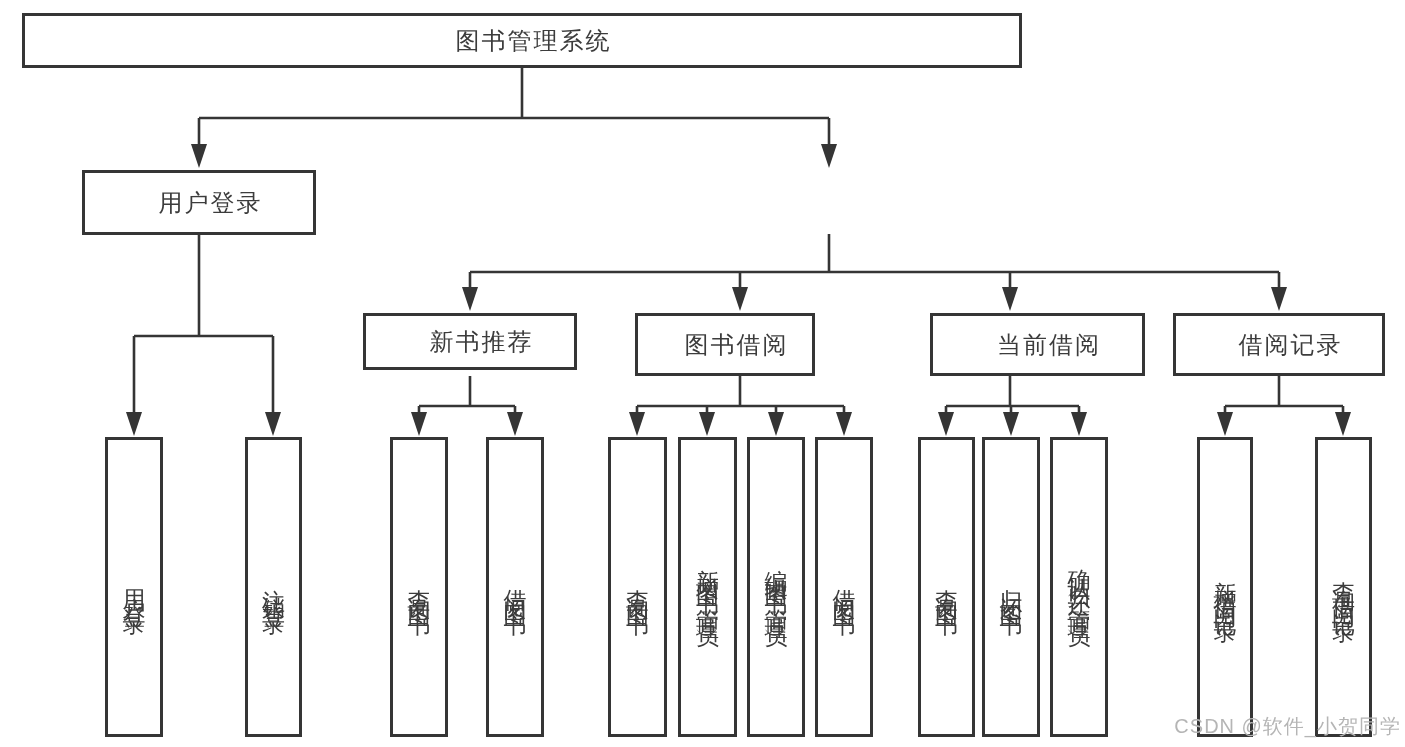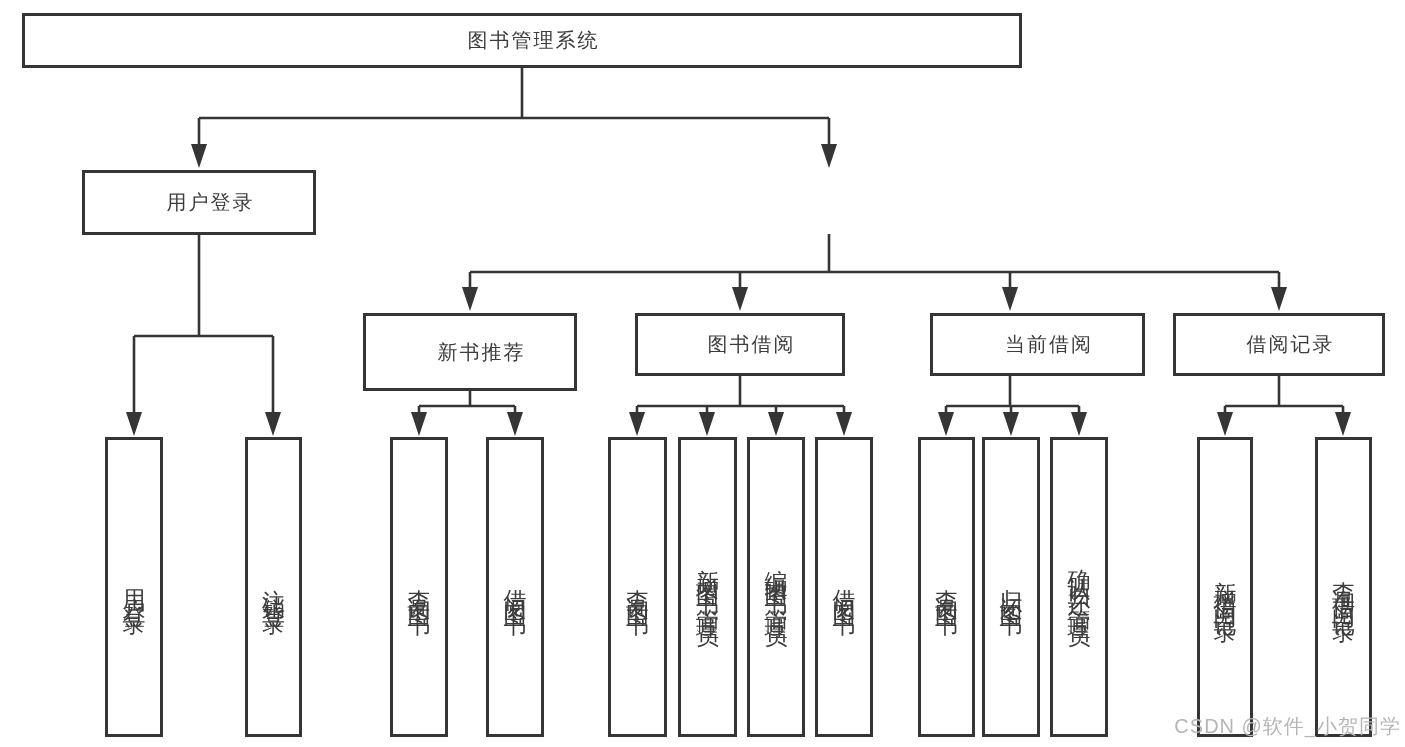--- a/index.html
+++ b/index.html
@@ -22,37 +22,37 @@
     position: absolute;
     box-sizing: border-box;
     border: 3px solid #353535;
     background: #ffffff;
     display: flex;
     align-items: center;
     justify-content: center;
     color: #3c3c3c;
     z-index: 2;
   }
-  .hbox { font-size: 20px; letter-spacing: 2px; white-space: nowrap; padding-left: 23px; }
+  .hbox { font-size: 24px; letter-spacing: 2px; white-space: nowrap; padding-left: 23px; }
   .vbox {
     writing-mode: vertical-rl;
     text-orientation: mixed;
     font-size: 23px;
     letter-spacing: 8px;
     top: 437px;
     height: 300px;
     line-height: 1;
   }
 
   
   .n-root           { left:  22px; top:  13px; width: 1000px; height: 55px; }
   .n-user-login     { left:  82px; top: 170px; width: 234px; height: 65px; }
   .n-book-mgmt      { left: 712px; top: 170px; width: 235px; height: 64px; }
-  .n-new-book       { left: 363px; top: 313px; width: 214px; height: 78px; }
-  .n-book-borrow    { left: 635px; top: 313px; width: 210px; height: 63px; }
+  .n-new-book       { left: 363px; top: 313px; width: 214px; height: 57px; }
+  .n-book-borrow    { left: 635px; top: 313px; width: 180px; height: 63px; }
   .n-current-borrow { left: 902px; top: 313px; width: 215px; height: 63px; margin-left: 28px; }
   .n-borrow-records { left: 1173px; top: 313px; width: 212px; height: 63px; }
 
   .l-g1a { left: 105px; width: 58px; }
   .l-g1b { left: 245px; width: 57px; }
   .l-g2a { left: 390px; width: 58px; }
   .l-g2b { left: 486px; width: 58px; }
   .l-g3a { left: 608px; width: 59px; }
   .l-g3b { left: 678px; width: 59px; }
   .l-g3c { left: 747px; width: 58px; }

